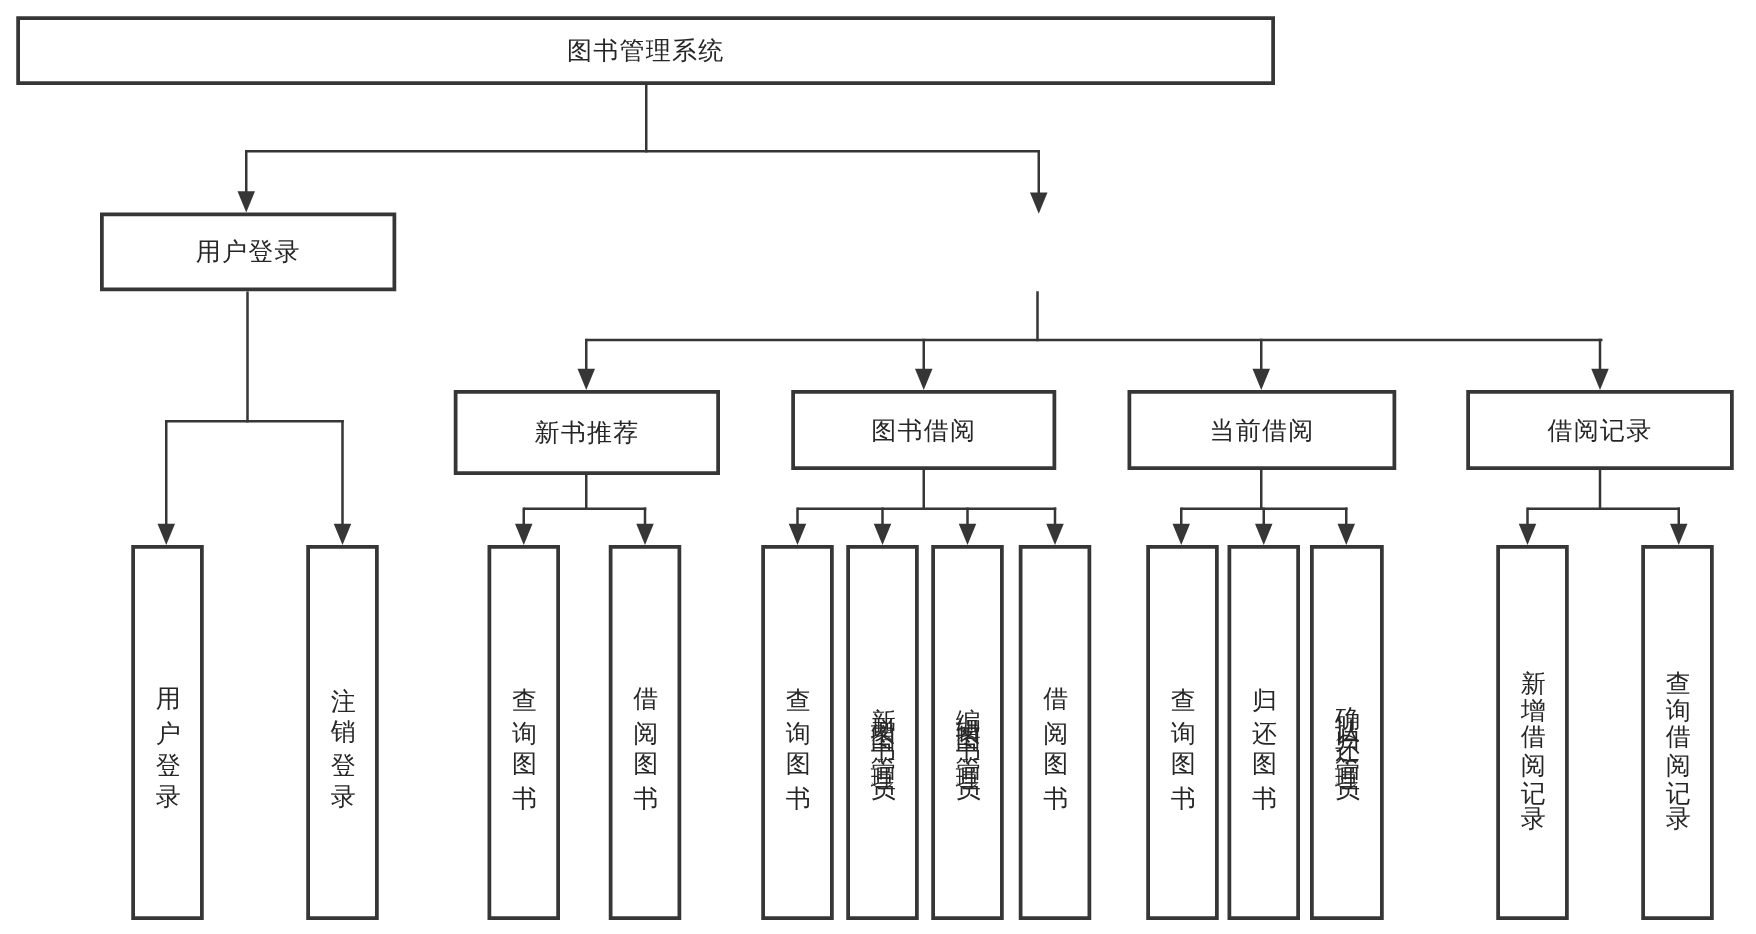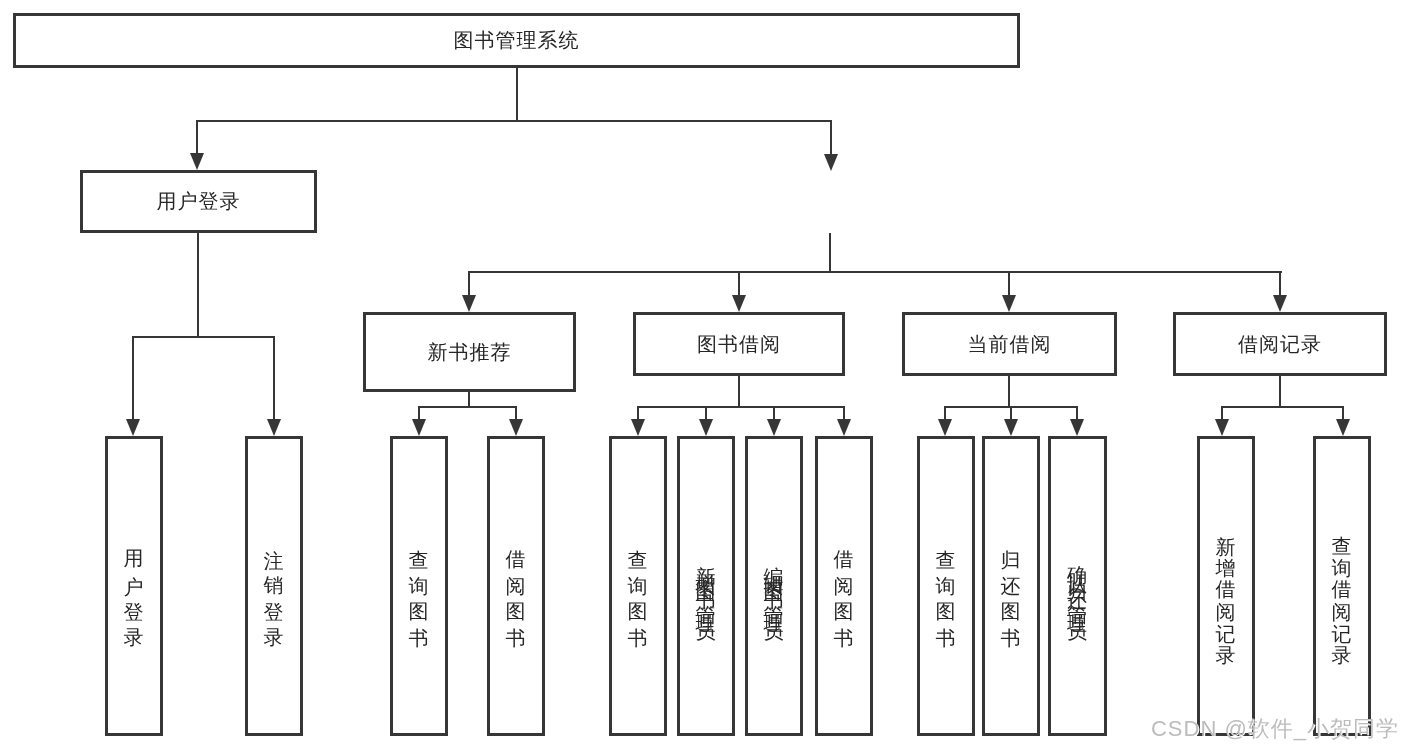--- a/index.html
+++ b/index.html
@@ -57,21 +57,21 @@
 <div id="canvas">
 
   <div class="box" style="left:13px;top:13px;width:1007px;height:55px;">
     <span>图书管理系统</span>
   </div>
 
   <div class="box" style="left:80px;top:170px;width:237px;height:63px;">
     <span>用户登录</span>
   </div>
 
-  <div class="box" style="left:363px;top:312px;width:213px;height:80px;font-family:Liberation Mono, monospace;">
+  <div class="box" style="left:363px;top:312px;width:213px;height:68px;font-family:Liberation Mono, monospace;">
     <span>新书推荐</span>
   </div>
   <div class="box" style="left:633px;top:312px;width:212px;height:64px;">
     <span>图书借阅</span>
   </div>
   <div class="box" style="left:902px;top:312px;width:215px;height:64px;align-items:center;">
     <span>当前借阅</span>
   </div>
   <div class="box" style="left:1173px;top:312px;width:214px;height:64px;text-align:center;">
     <span>借阅记录</span>
@@ -173,15 +173,14 @@
   <div class="vline" style="left:1076px;top:406px;height:16px;"></div>
   <div class="arrowhead" style="left:1070px;top:419px;"></div>
 
   <div class="vline" style="left:1279px;top:376px;height:32px;"></div>
   <div class="hline" style="left:1222px;top:406px;width:122px;"></div>
   <div class="vline" style="left:1221px;top:406px;height:16px;"></div>
   <div class="arrowhead" style="left:1215px;top:419px;"></div>
   <div class="vline" style="left:1342px;top:406px;height:16px;"></div>
   <div class="arrowhead" style="left:1336px;top:419px;"></div>
 
-  <div class="watermark">CSDN @软件_小贺同学</div>
 
 </div>
 
 </body></html>

